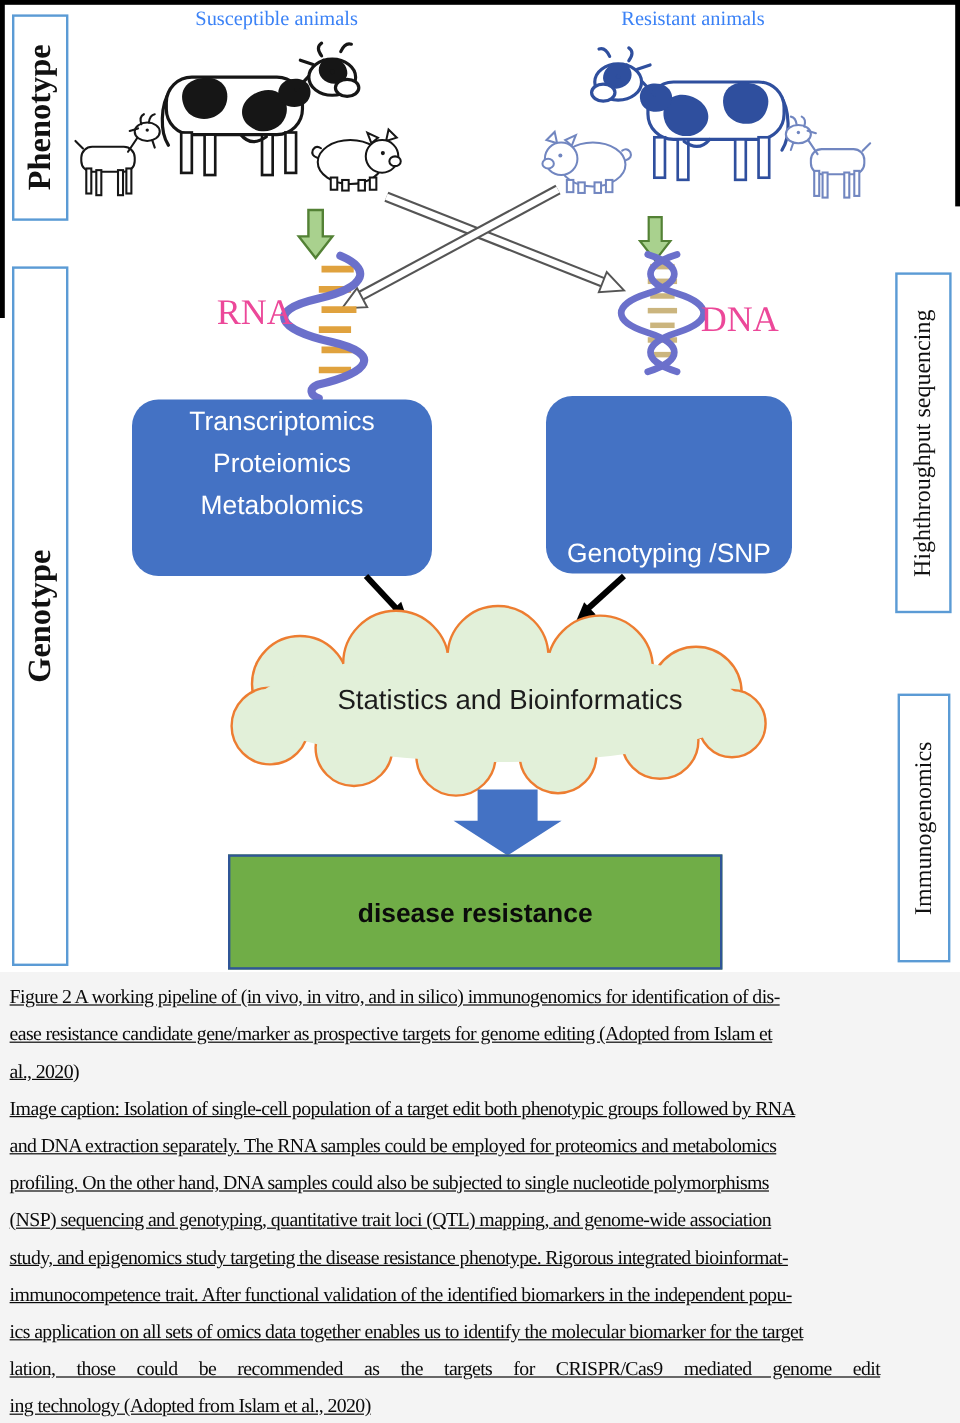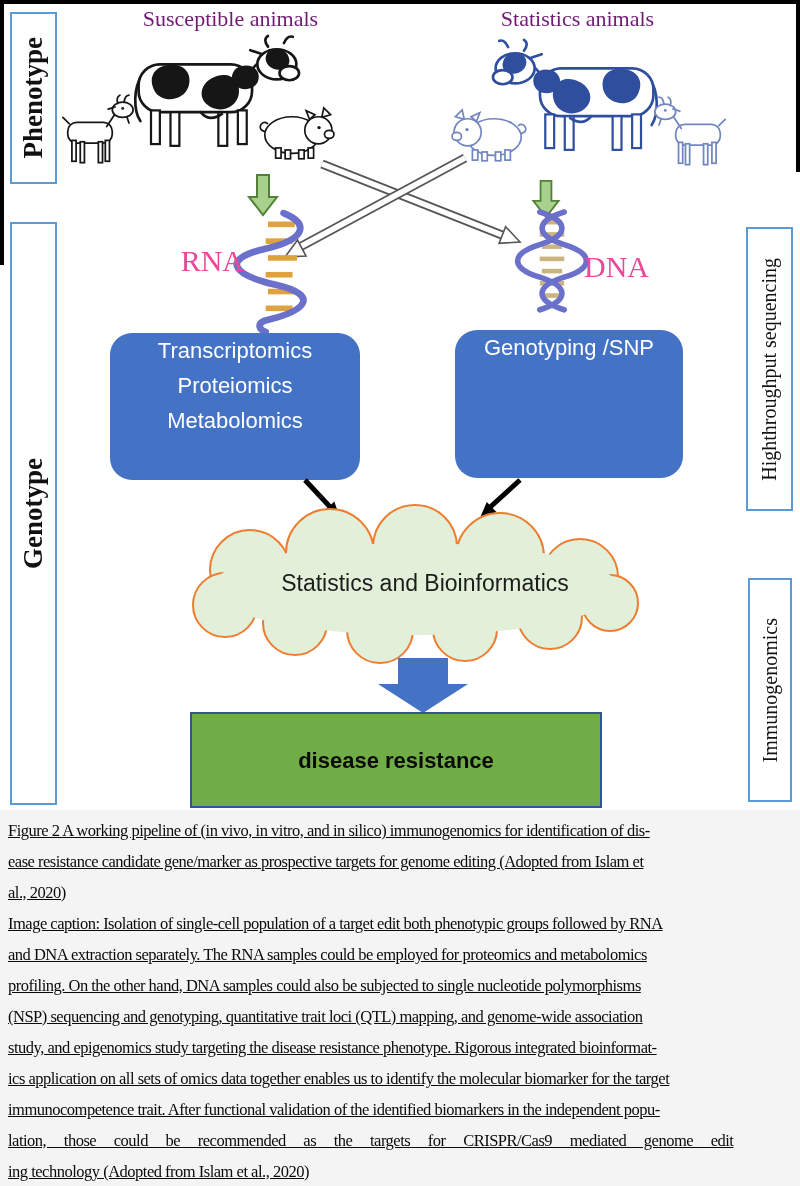--- a/index.html
+++ b/index.html
@@ -8,21 +8,21 @@
   
   .frame{position:absolute;background:#000;}
   
   .vbox{position:absolute;border:2px solid var(--box-border-blue,#5b9bd5);background:#fff;
         display:flex;align-items:center;justify-content:center;box-sizing:border-box;}
   .vtext{writing-mode:vertical-rl;transform:rotate(180deg);white-space:nowrap;
          font-family:"Liberation Serif",serif;}
   .vbold{font-weight:bold;font-size:27px;}
   .vreg{font-size:20px;}
   
-  .grp-title{position:absolute;text-align:center;font-size:22px;color:#701a75;}
+  .grp-title{position:absolute;text-align:center;font-size:17px;color:#3b82f6;}
   
   .animal{position:absolute;}
   .animal svg{width:100%;height:100%;overflow:visible;}
   .ln{fill:none;stroke:currentColor;stroke-width:3;stroke-linecap:round;}
   .ln2{fill:none;stroke:currentColor;stroke-width:2.5;stroke-linecap:round;}
   .body{fill:#fff;stroke:currentColor;stroke-width:3;}
   .body2{fill:#fff;stroke:currentColor;stroke-width:2.5;}
   .leg{fill:#fff;stroke:currentColor;stroke-width:2.5;}
   .patch{fill:currentColor;stroke:none;}
   .c-bw{color:#161616;}
@@ -68,21 +68,21 @@
   </div>
 
   <div class="vbox" style="left:746px;top:227px;width:47px;height:284px;">
     <span class="vtext vreg">Highthroughput sequencing</span>
   </div>
   <div class="vbox" style="left:748px;top:578px;width:44px;height:224px;">
     <span class="vtext vreg">Immunogenomics</span>
   </div>
 
   <div class="grp-title" style="left:118px;top:6px;width:225px;">Susceptible animals</div>
-  <div class="grp-title" style="left:475px;top:6px;width:205px;">Statistics animals</div>
+  <div class="grp-title" style="left:475px;top:6px;width:205px;">Resistant animals</div>
 
   <div class="animal c-bw" style="left:58px;top:92px;width:80px;height:78px;">
     <svg viewBox="0 0 115 105">
       <path class="ln2" d="M16,42 l-9,-9"></path>
       <rect class="body2" x="14" y="40" width="64" height="30" rx="13"></rect>
       <rect class="leg" x="20" y="66" width="6" height="30"></rect>
         <rect class="leg" x="32" y="68" width="6" height="30"></rect>
       <rect class="leg" x="58" y="68" width="6" height="30"></rect>
         <rect class="leg" x="68" y="66" width="6" height="30"></rect>
       <path class="ln2" d="M70,46 L86,22"></path>
@@ -232,21 +232,21 @@
     <path d="M37,2 C8,11 8,25 37,34 S66,57 37,66 S8,89 37,98" fill="none" stroke="var(--helix-purple,#6b70cb)" stroke-width="5.5" stroke-linecap="round"></path>
   </svg>
   <div class="mol-label" style="left:584px;top:250px;width:80px;">DNA</div>
 
   <div class="blue-box" style="left:110px;top:333px;width:250px;height:147px;">
     <div class="bl">Transcriptomics</div>
     <div class="bl">Proteiomics</div>
     <div class="bl">Metabolomics</div>
   </div>
 
-  <div class="blue-box" style="left:455px;top:330px;width:228px;height:148px;display:flex;flex-direction:column;justify-content:flex-start;">
+  <div class="blue-box" style="left:455px;top:330px;width:205px;height:148px;display:flex;flex-direction:column;justify-content:flex-end;">
     <div class="bl">Genotyping /SNP</div>
   </div>
 
   <svg class="absvg" style="left:290px;top:476px;width:250px;height:48px;" viewBox="0 0 250 48">
     <line x1="15" y1="4" x2="42" y2="33" stroke="#000" stroke-width="5"></line>
     <g transform="translate(50,42) rotate(47.4)">
         <polygon points="0,0 -16,-7 -16,7" fill="#000"></polygon>
       </g>
     <line x1="230" y1="4" x2="198" y2="33" stroke="#000" stroke-width="5"></line>
     <g transform="translate(190,42) rotate(136.5)">
@@ -282,19 +282,19 @@
 
   <div id="caption">
     <div class="cap-line">Figure 2 A working pipeline of (in vivo, in vitro, and in silico) immunogenomics for identification of dis-</div>
     <div class="cap-line">ease resistance candidate gene/marker as prospective targets for genome editing (Adopted from Islam et</div>
     <div class="cap-line">al., 2020)</div>
     <div class="cap-line">Image caption: Isolation of single-cell population of a target edit both phenotypic groups followed by RNA</div>
     <div class="cap-line">and DNA extraction separately. The RNA samples could be employed for proteomics and metabolomics</div>
     <div class="cap-line">profiling. On the other hand, DNA samples could also be subjected to single nucleotide polymorphisms</div>
     <div class="cap-line">(NSP) sequencing and genotyping, quantitative trait loci (QTL) mapping, and genome-wide association</div>
     <div class="cap-line">study, and epigenomics study targeting the disease resistance phenotype. Rigorous integrated bioinformat-</div>
+    <div class="cap-line">immunocompetence trait. After functional validation of the identified biomarkers in the independent popu-</div>
     <div class="cap-line">ics application on all sets of omics data together enables us to identify the molecular biomarker for the target</div>
-    <div class="cap-line">immunocompetence trait. After functional validation of the identified biomarkers in the independent popu-</div>
     <div class="cap-line spread">lation, those could be recommended as the targets for CRISPR/Cas9 mediated genome edit</div>
     <div class="cap-line">ing technology (Adopted from Islam et al., 2020)</div>
   </div>
 
 </div>
 
 </body></html>

